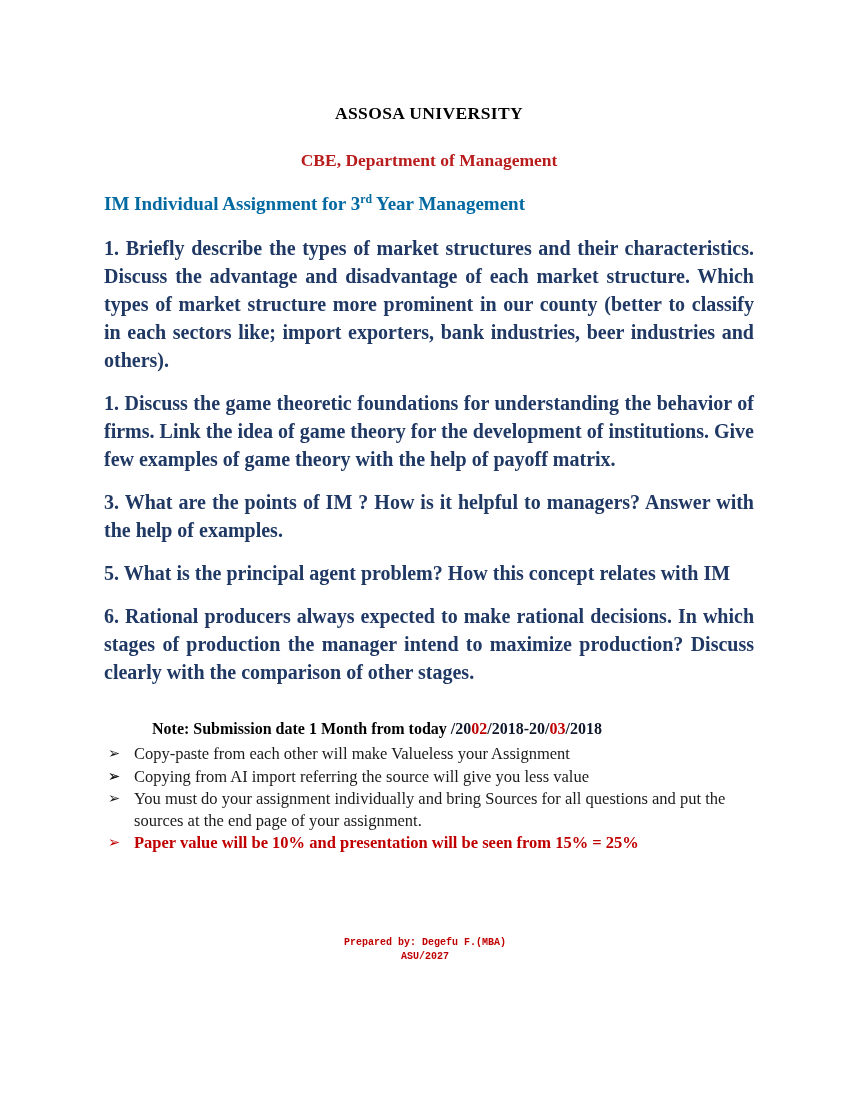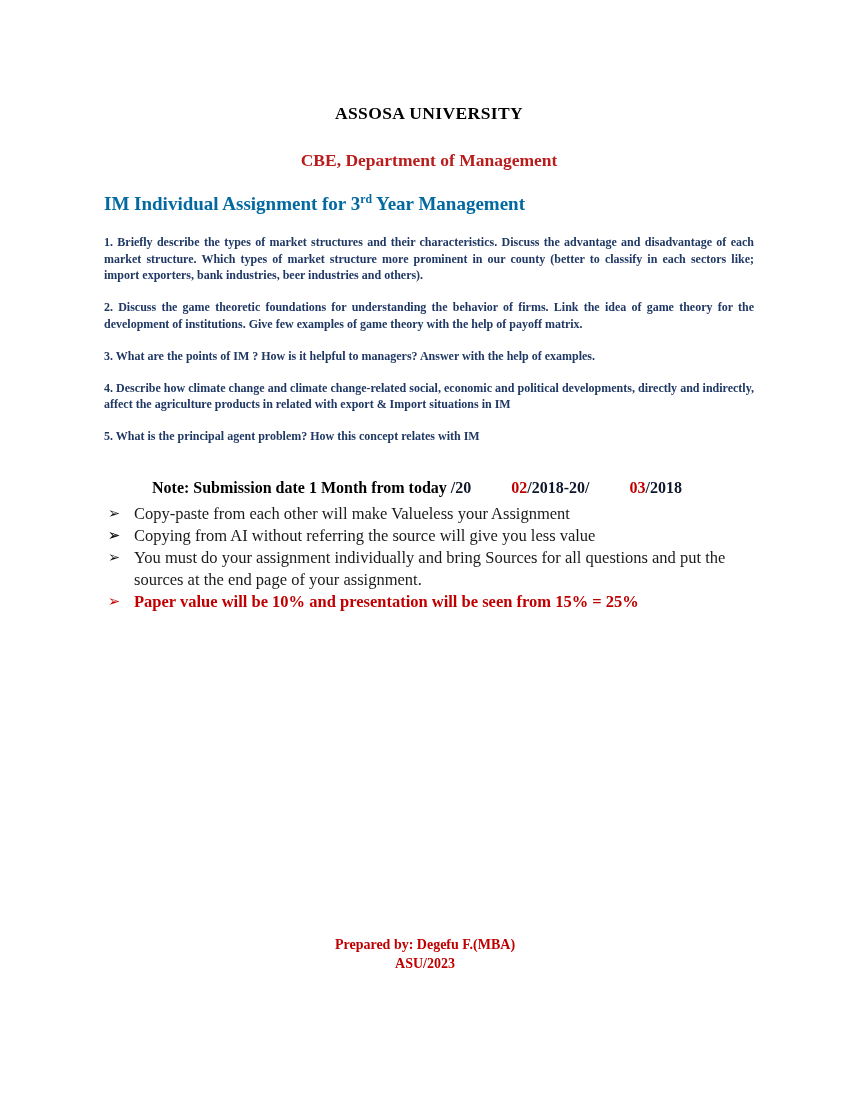--- a/index.html
+++ b/index.html
@@ -61,21 +61,21 @@
     font-size: 0.62em;
     vertical-align: super;
     line-height: 0;
   }
 
   
   .question {
     text-align: justify;
     text-justify: inter-word;
     font-weight: bold;
-    font-size: 12px;
+    font-size: 20px;
     color: #1F3864;
     line-height: 1.40;
     margin: 0;
     padding-top: 15px;
   }
   .question:first-of-type {
     padding-top: 18px;
   }
 
   
@@ -83,21 +83,21 @@
     font-weight: bold;
     font-size: 16px;
     color: #000000;
     margin: 0;
     padding-top: 32px;
     padding-left: 48px;
     line-height: 1.35;
     white-space: nowrap;
   }
   .note-navy { color: #0f172a; }
-  .note-red  { color: #C00000; padding-left: 40px; }
+  .note-red  { color: #C00000; }
 
   
   .bullets {
     list-style: none;
     margin: 0;
     padding: 4px 0 0 0;
   }
   .bullets li {
     position: relative;
     padding-left: 30px;
@@ -127,66 +127,67 @@
 
   
   .footer {
     position: absolute;
     left: 0;
     right: 0;
     top: 928px;
     text-align: center;
     color: #C00000;
     font-weight: bold;
-    font-size: 14px;
+    font-size: 10px;
     line-height: 1.35;
+    font-family: Liberation Mono, monospace;
   }
   .footer div { margin: 0; }
 </style>
 </head>
 <body>
 
 <div class="page">
   <div class="content">
 
     <h1 class="univ-title">ASSOSA UNIVERSITY</h1>
 
     <h2 class="dept-title">CBE, Department of Management</h2>
 
     <h3 class="assignment-title"><span>IM Individual Assignment for 3</span><sup>rd</sup><span> Year Management</span></h3>
 
     <p class="question">1. Briefly describe the types of market structures and their characteristics. Discuss the advantage and disadvantage of each market structure. Which types of market structure more prominent in our county (better to classify in each sectors like; import exporters, bank industries, beer industries and others).</p>
-    <p class="question"> 2.  Discuss the game theoretic foundations for understanding the behavior of firms. Link the idea of game theory for the development of institutions. Give few examples of game theory with the help of payoff matrix.</p>
+    <p class="question"> 1.  Discuss the game theoretic foundations for understanding the behavior of firms. Link the idea of game theory for the development of institutions. Give few examples of game theory with the help of payoff matrix.</p>
     <p class="question"> 3. What are the points of IM ? How is it helpful to managers? Answer with the help of examples.</p>
-    <p class="question">4. Describe how climate change and climate change-related social, economic and political developments, directly and indirectly, affect the agriculture products in related with export &amp; Import situations in IM</p>
     <p class="question"> 5. What is the principal agent problem? How this concept relates with IM</p>
+    <p class="question"> 6. Rational producers always expected to make rational decisions. In which stages of production the manager intend to maximize production? Discuss clearly with the comparison of other stages.</p>
 
     <p class="note-line"><span>Note: Submission date 1 Month from today </span><span class="note-navy">/20</span><span class="note-red">02</span><span class="note-navy">/2018-20/</span><span class="note-red">03</span><span class="note-navy">/2018</span></p>
 
     <ul class="bullets">
       <li>
         <span class="marker">➢</span>
         <span>Copy-paste from each other  will make Valueless  your Assignment</span>
       </li>
       <li>
         <span class="marker">➢</span>
       </li>
       <li>
         <span class="marker">➢</span>
-        <span>Copying from AI  without referring the source will give you less value</span>
+        <span>Copying from AI  import referring the source will give you less value</span>
       </li>
       <li>
         <span class="marker">➢</span>
         <span>You must do your assignment individually and bring Sources for all questions and put the sources at the end page of your assignment.</span>
       </li>
       <li class="highlight">
         <span class="marker">➢</span>
         <span>Paper value will be 10% and presentation will be seen from 15% = 25%</span>
       </li>
     </ul>
 
   </div>
 
   <div class="footer">
     <div>Prepared by: Degefu F.(MBA)</div>
-    <div>ASU/2023</div>
+    <div>ASU/2027</div>
   </div>
 </div>
 
 </body></html>

